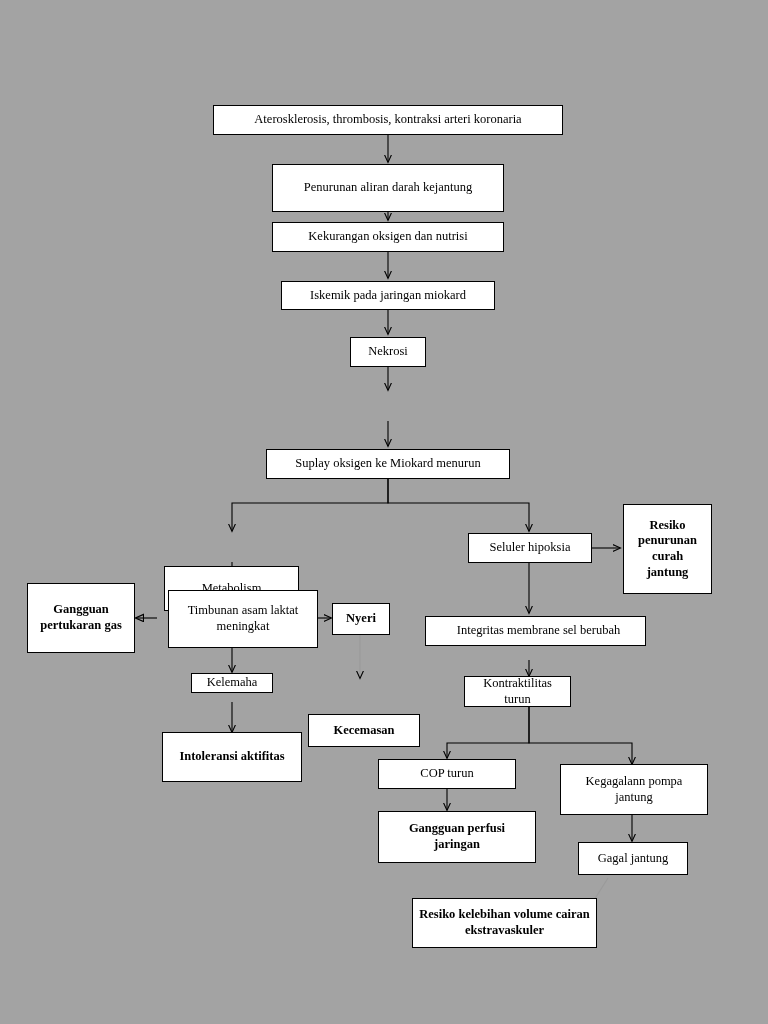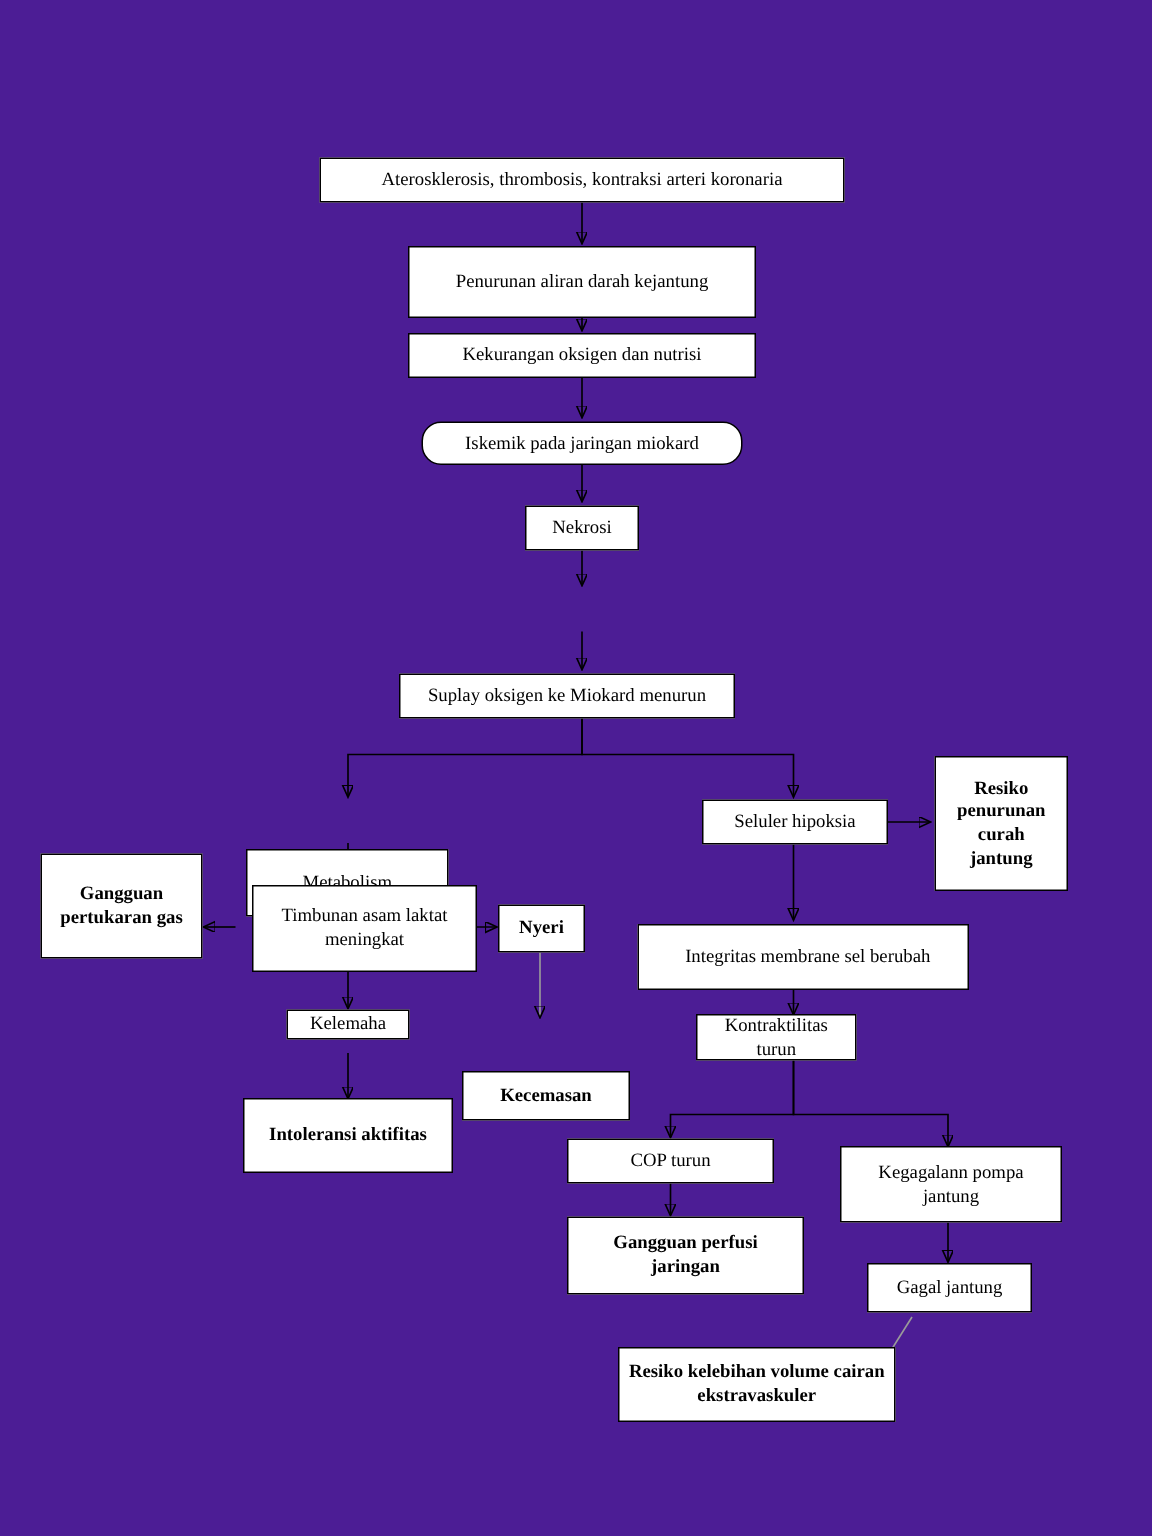--- a/index.html
+++ b/index.html
@@ -4,21 +4,21 @@
 <style>
   html, body {
     margin: 0;
     padding: 0;
     background: #ffffff;
   }
   #page {
     position: relative;
     width: 768px;
     height: 1024px;
-    background: #4c1d95;
+    background: #a3a3a3;
     font-family: "Liberation Serif", serif;
     overflow: hidden;
   }
   .node {
     position: absolute;
     box-sizing: border-box;
     border: 1px solid #000000;
     background: #ffffff;
     display: flex;
     align-items: center;
@@ -112,58 +112,58 @@
   </div>
 
   <div class="node" style="left:272px; top:164px; width:232px; height:48px;">
     <span>Penurunan aliran darah kejantung</span>
   </div>
 
   <div class="node" style="left:272px; top:222px; width:232px; height:30px;">
     <span>Kekurangan oksigen dan nutrisi</span>
   </div>
 
-  <div class="node" style="left:281px; top:281px; width:214px; height:29px;border-radius:13px;">
+  <div class="node" style="left:281px; top:281px; width:214px; height:29px;">
     <span>Iskemik pada jaringan miokard</span>
   </div>
 
   <div class="node" style="left:350px; top:337px; width:76px; height:30px;">
     <span>Nekrosi</span>
   </div>
 
 
-  <div class="node" style="left:266px; top:449px; width:224px; height:30px;">
+  <div class="node" style="left:266px; top:449px; width:244px; height:30px;">
     <span>Suplay oksigen ke Miokard menurun</span>
   </div>
 
   <div class="node" style="left:164px; top:533px; width:135px; height:45px;margin-top:33px;">
     <span>Metabolism</span>
   </div>
 
   <div class="node" style="left:468px; top:533px; width:124px; height:30px;">
     <span>Seluler hipoksia</span>
   </div>
 
   <div class="node bold thick" style="left:623px; top:504px; width:89px; height:90px;">
     <span>Resiko penurunan curah jantung</span>
   </div>
 
-  <div class="node bold thick" style="left:27px; top:569px; width:108px; height:70px;">
+  <div class="node bold thick" style="left:27px; top:583px; width:108px; height:70px;">
     <span>Gangguan pertukaran gas</span>
   </div>
 
   <div class="node" style="left:168px; top:590px; width:150px; height:58px;">
     <span>Timbunan asam laktat meningkat</span>
   </div>
 
   <div class="node bold" style="left:332px; top:603px; width:58px; height:32px;">
     <span>Nyeri</span>
   </div>
 
-  <div class="node" style="left:425px; top:616px; width:221px; height:44px;padding-left:12px;">
+  <div class="node" style="left:425px; top:616px; width:221px; height:30px;padding-left:12px;">
     <span>Integritas membrane sel berubah</span>
   </div>
 
   <div class="node" style="left:191px; top:673px; width:82px; height:20px;">
     <span>Kelemaha</span>
   </div>
 
   <div class="node bold" style="left:308px; top:714px; width:112px; height:33px;">
     <span>Kecemasan</span>
   </div>

